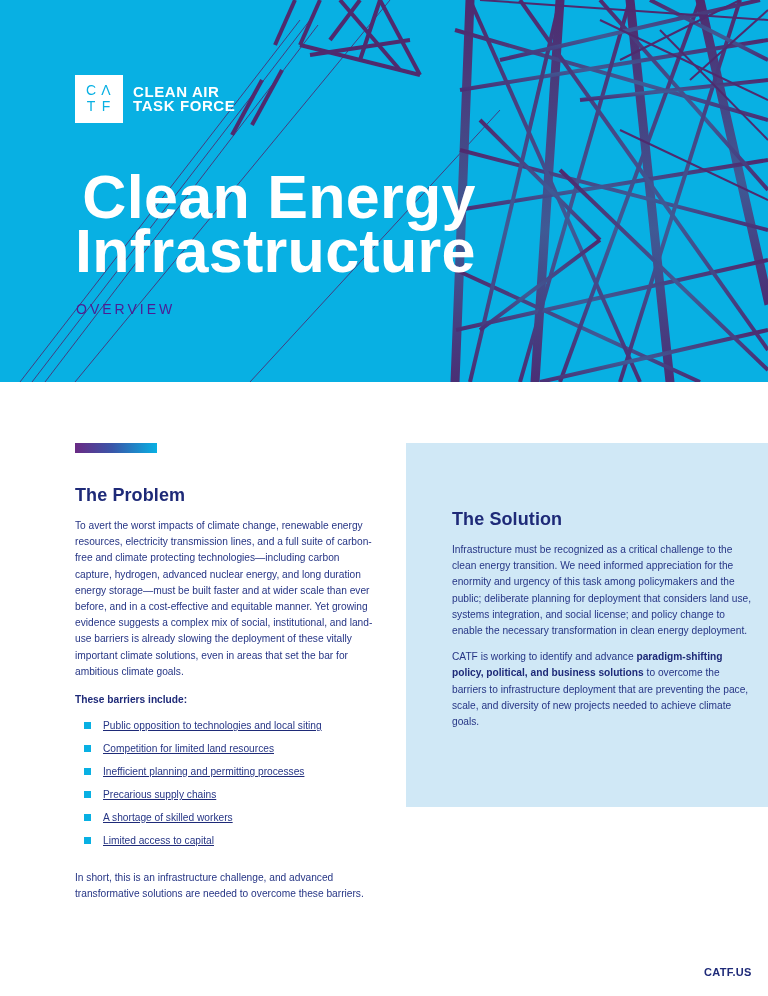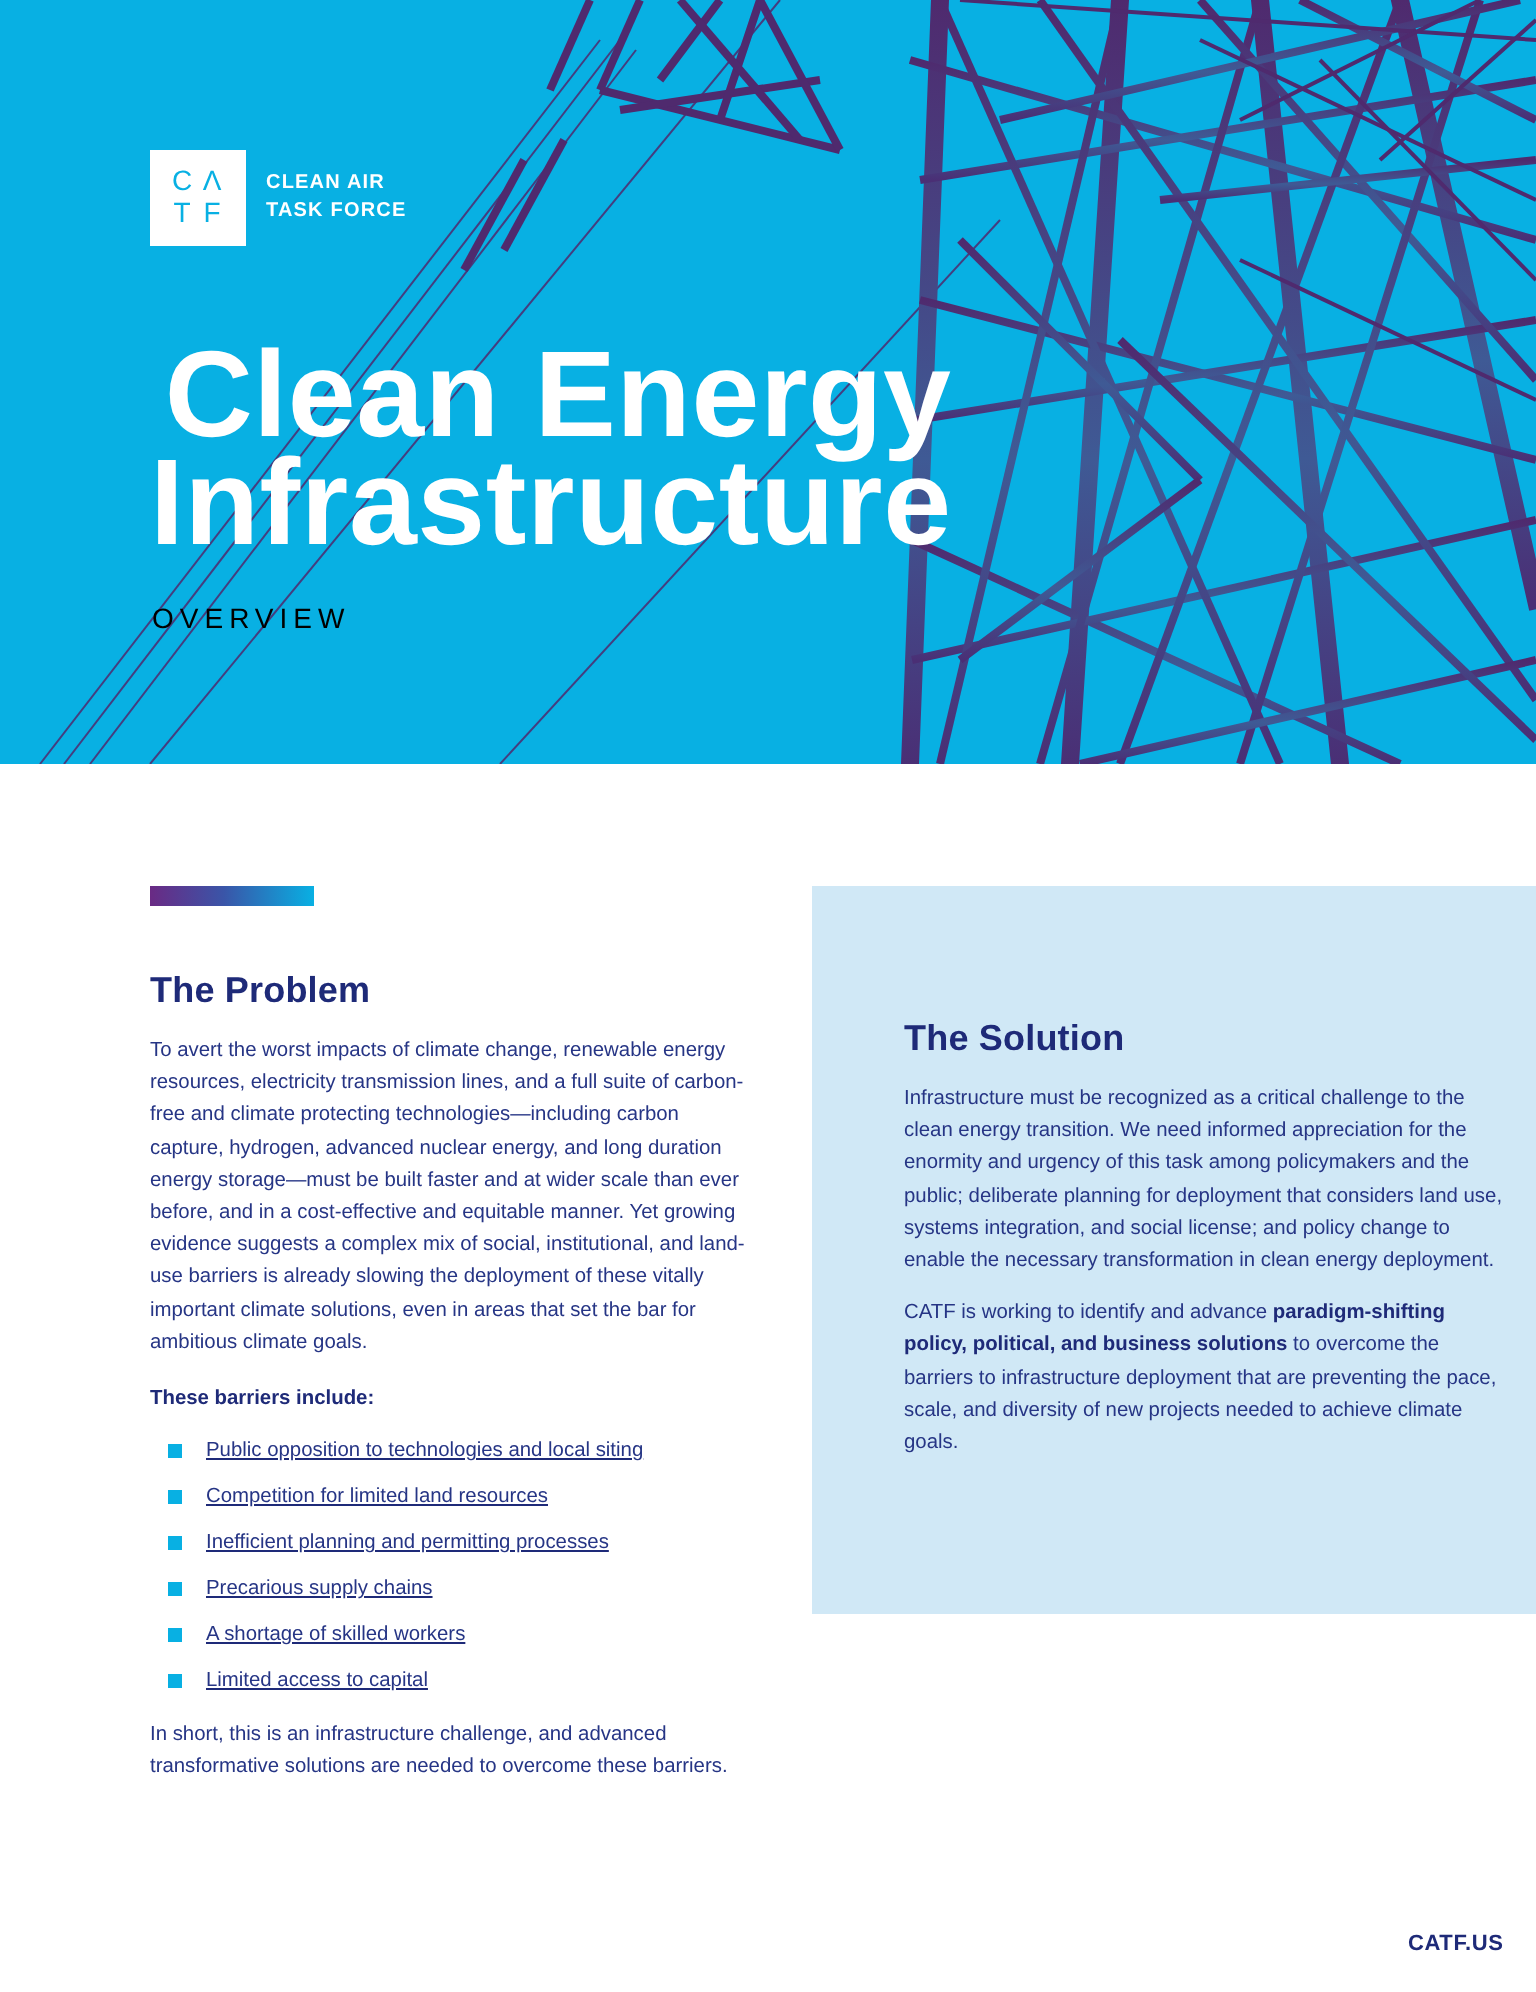--- a/index.html
+++ b/index.html
@@ -16,30 +16,30 @@
       position: absolute; left: 75px; top: 75px; display: flex; align-items: center;
     }
     .logo-box {
       width: 48px; height: 48px; background: #ffffff; position: relative;
       display: grid; grid-template-columns: 1fr 1fr; grid-template-rows: 1fr 1fr;
       padding: 8px 9px 8px 9px; color: #08b0e3; font-weight: 400;
       font-size: 14px; line-height: 14px; letter-spacing: 1px; text-align: center;
     }
     .logo-box span { display: block; }
     .logo-text {
-      margin-left: 10px; color: #ffffff; font-weight: 700; font-size: 10px;
+      margin-left: 10px; color: #ffffff; font-weight: 700; font-size: 15px;
       line-height: 14px; letter-spacing: 0.6px;
     }
 
     .title {
       position: absolute; left: 75px; top: 170px; color: #ffffff;
       font-weight: 700; font-size: 61px; line-height: 54px; letter-spacing: 0.3px; text-align: right;
     }
     .subtitle {
-      position: absolute; left: 76px; top: 301px; color: #000000;
+      position: absolute; left: 76px; top: 301px; color: #4c1d95;
       font-size: 14px; letter-spacing: 3px; font-weight: 400;
     }
 
     .accent-bar {
       position: absolute; left: 75px; top: 443px; width: 82px; height: 10px;
       background: linear-gradient(90deg, #6a2a84 0%, #3a55a8 45%, #08b0e3 100%);
     }
 
     .col-left { position: absolute; left: 75px; top: 484px; width: 300px; }
     .col-right-panel {
@@ -60,21 +60,21 @@
       margin-top: 12px; font-size: 10.2px; font-weight: 700; color: #1e2a78; line-height: 16px;
     }
     ul.barriers { list-style: none; margin-top: 6px; text-decoration: underline; }
     ul.barriers li {
       display: flex; align-items: center; height: 23px; font-size: 10.2px; color: #263585;
       padding-left: 9px;
     }
     ul.barriers li .sq {
       width: 7px; height: 7px; background: #08b0e3; margin-right: 12px; flex-shrink: 0;
     }
-    .closing { margin-top: 8px; }
+    .closing { margin-top: 18px; }
     .right-p2 { margin-top: 10px; }
 
     .footer-url {
       position: absolute; left: 704px; top: 966px; font-size: 11px; font-weight: 700;
       color: #1e2a78; letter-spacing: 0.3px;
     }
   </style>
 </head>
 <body>
 

